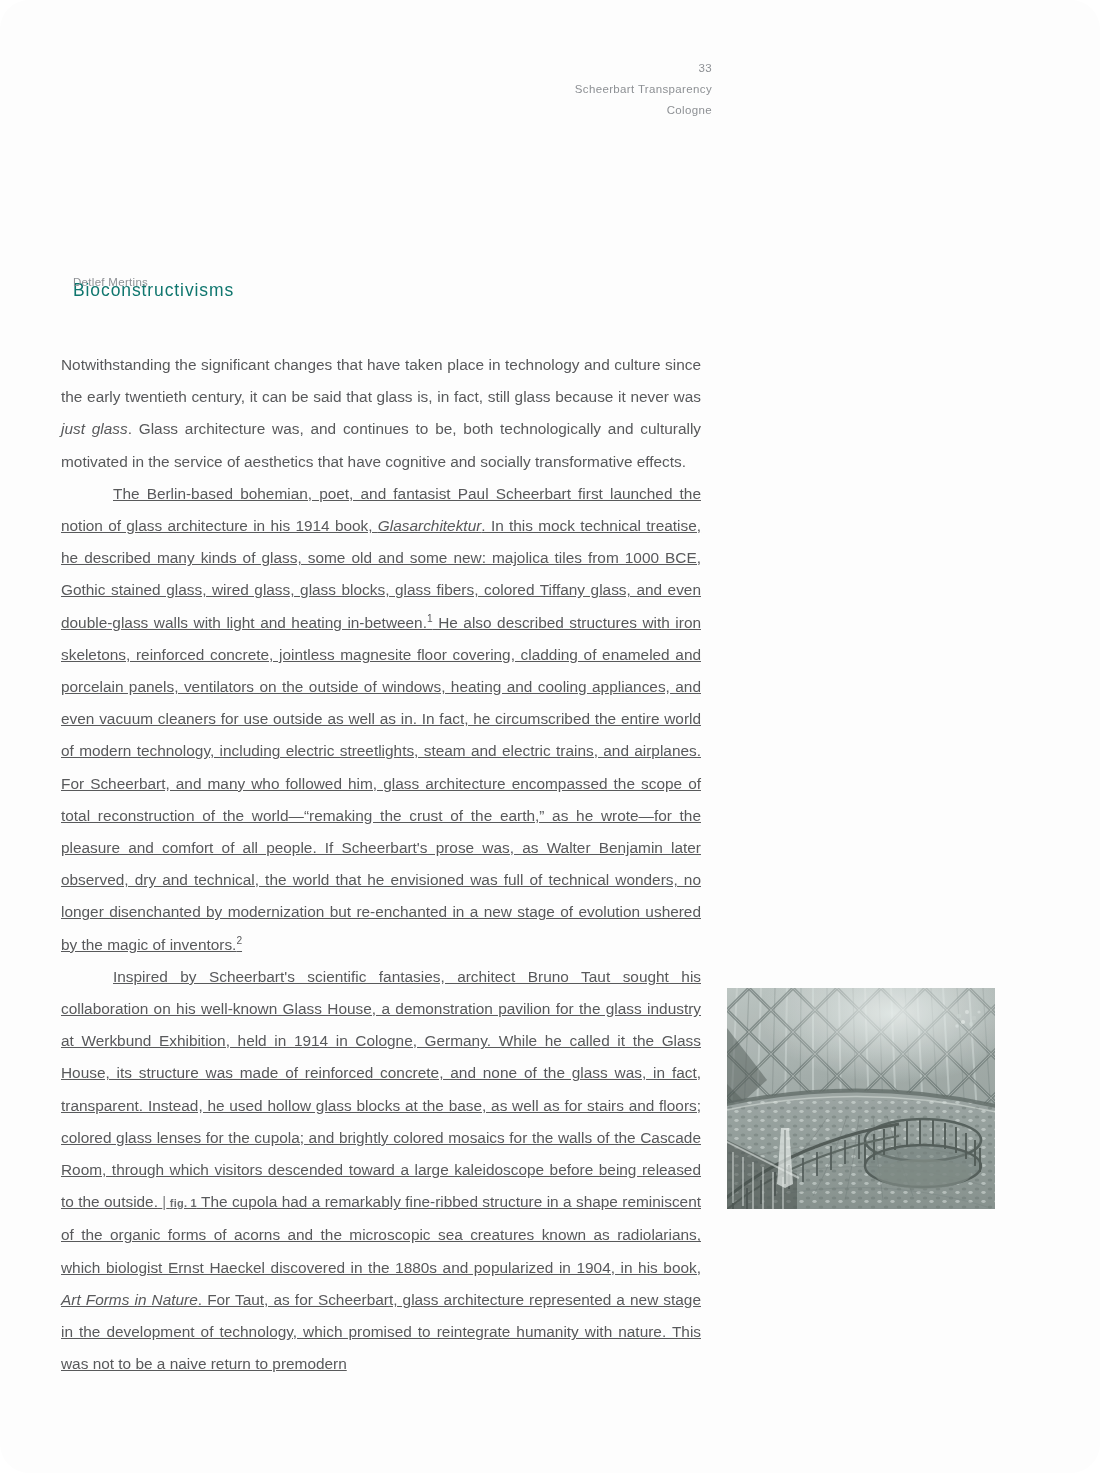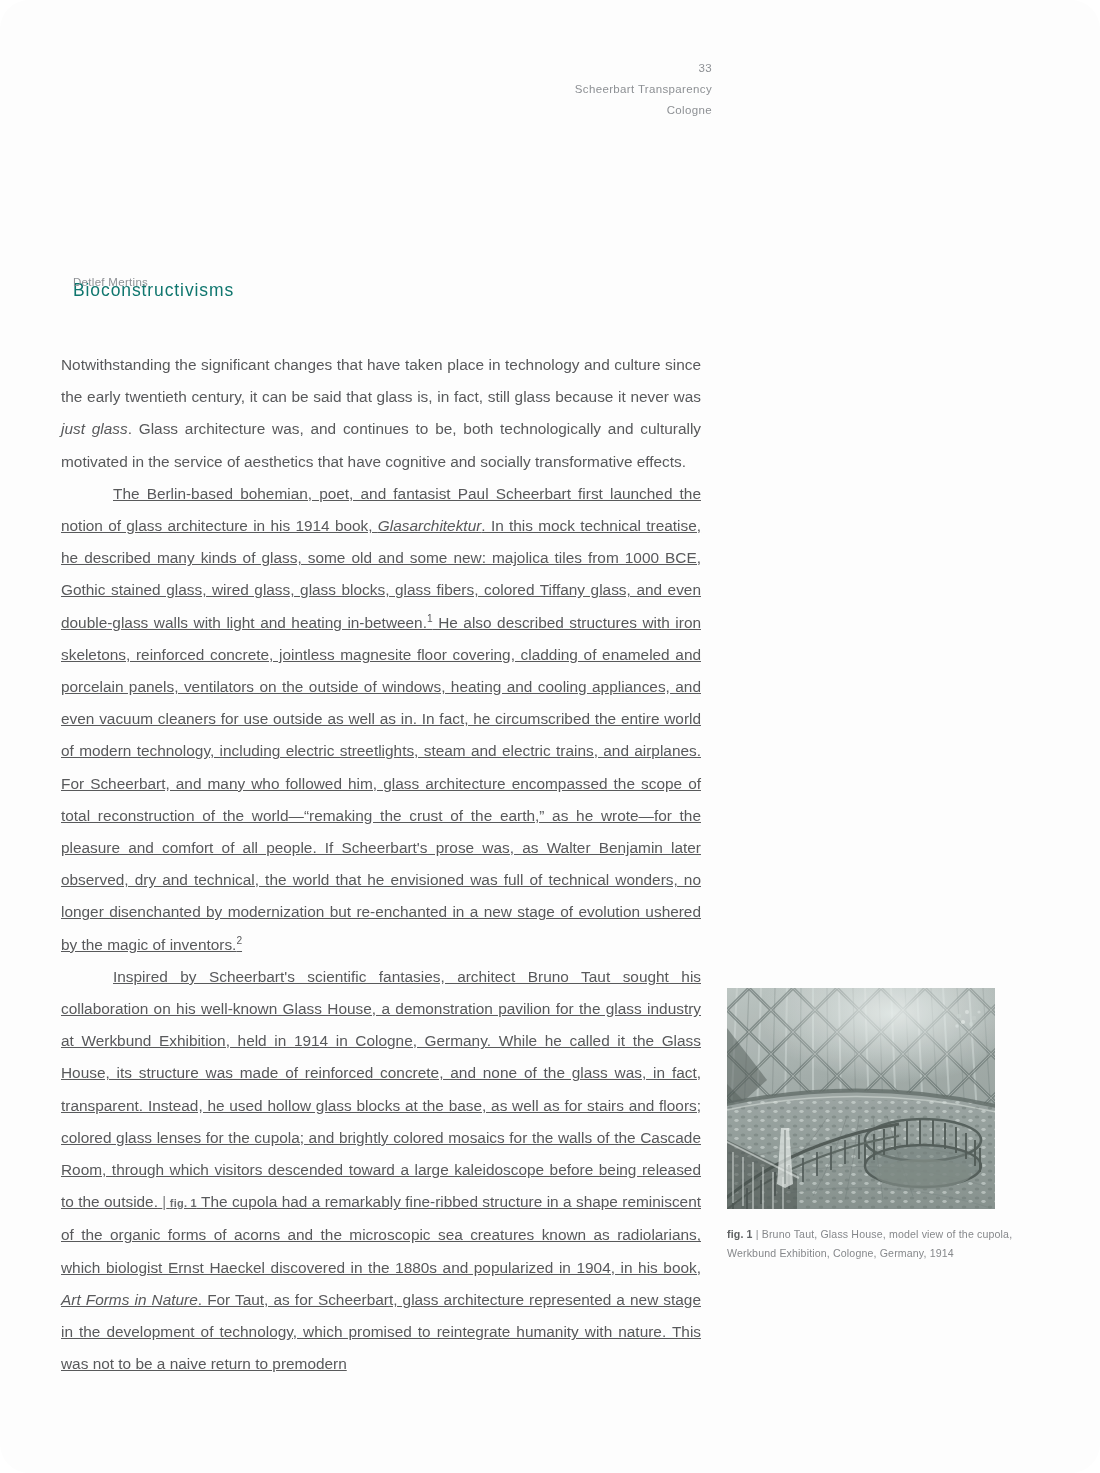--- a/index.html
+++ b/index.html
@@ -315,20 +315,15 @@
             <path d="M-4 152 L72 190" fill="none" stroke="#e0e6e3" stroke-width="2" opacity="0.6"></path>
 
             <path d="M54 140 L62 140 L66 196 L58 200 L50 196 Z" fill="#e6ebe8" opacity="0.7"></path>
             <line x1="58" y1="142" x2="58" y2="196" stroke="#6a7572" stroke-width="1.4" opacity="0.7"></line>
           </g>
 
           <rect x="0" y="0" width="268" height="221" fill="#ffffff" opacity="0.05"></rect>
         </g>
       </svg>
     </div>
-    <figcaption class="figure-caption">
-      <span class="cap-label">fig. 1</span>
-      <span class="cap-bar">|</span>
-      <span>Bruno Taut, Glass House, model view of the cupola, Werkbund Exhibition, Cologne, Germany, 1914</span>
-    </figcaption>
   </figure>
 
 </div>
 
 </body></html>

